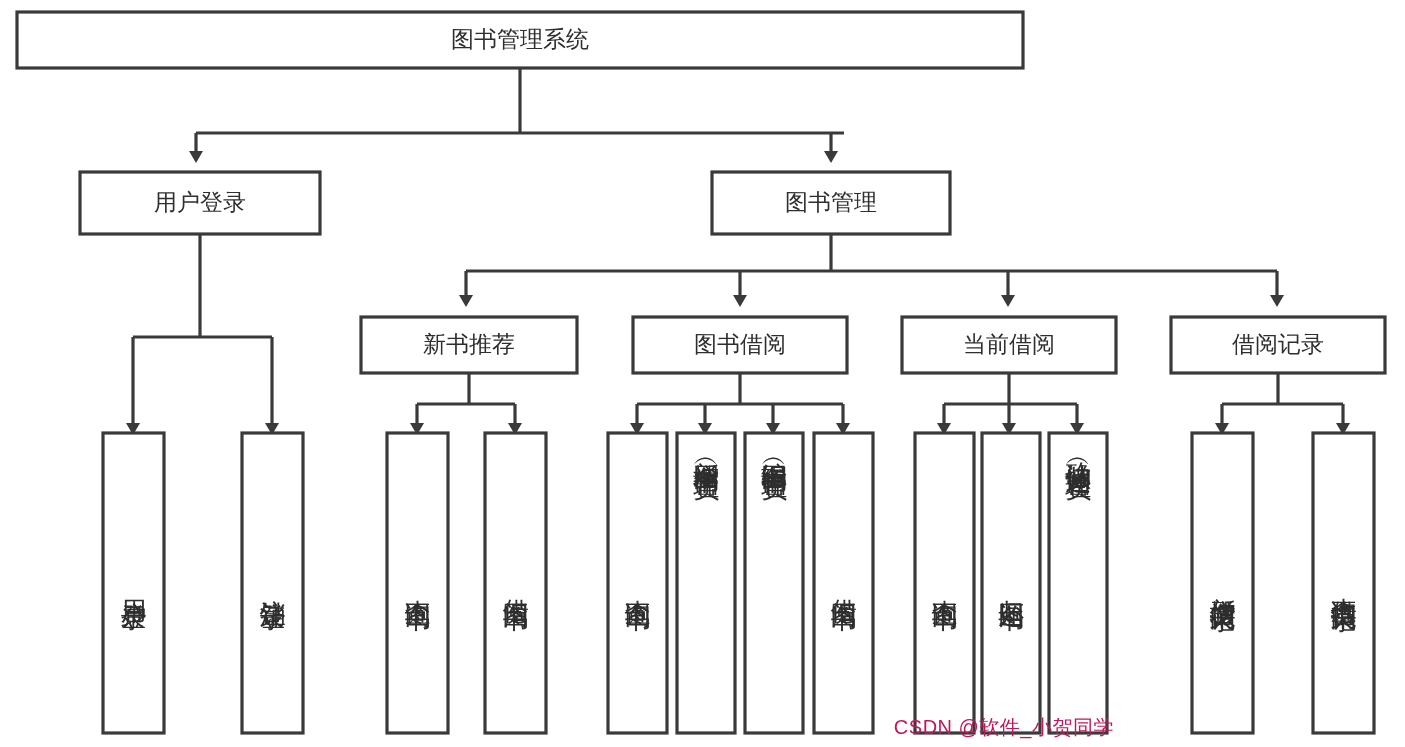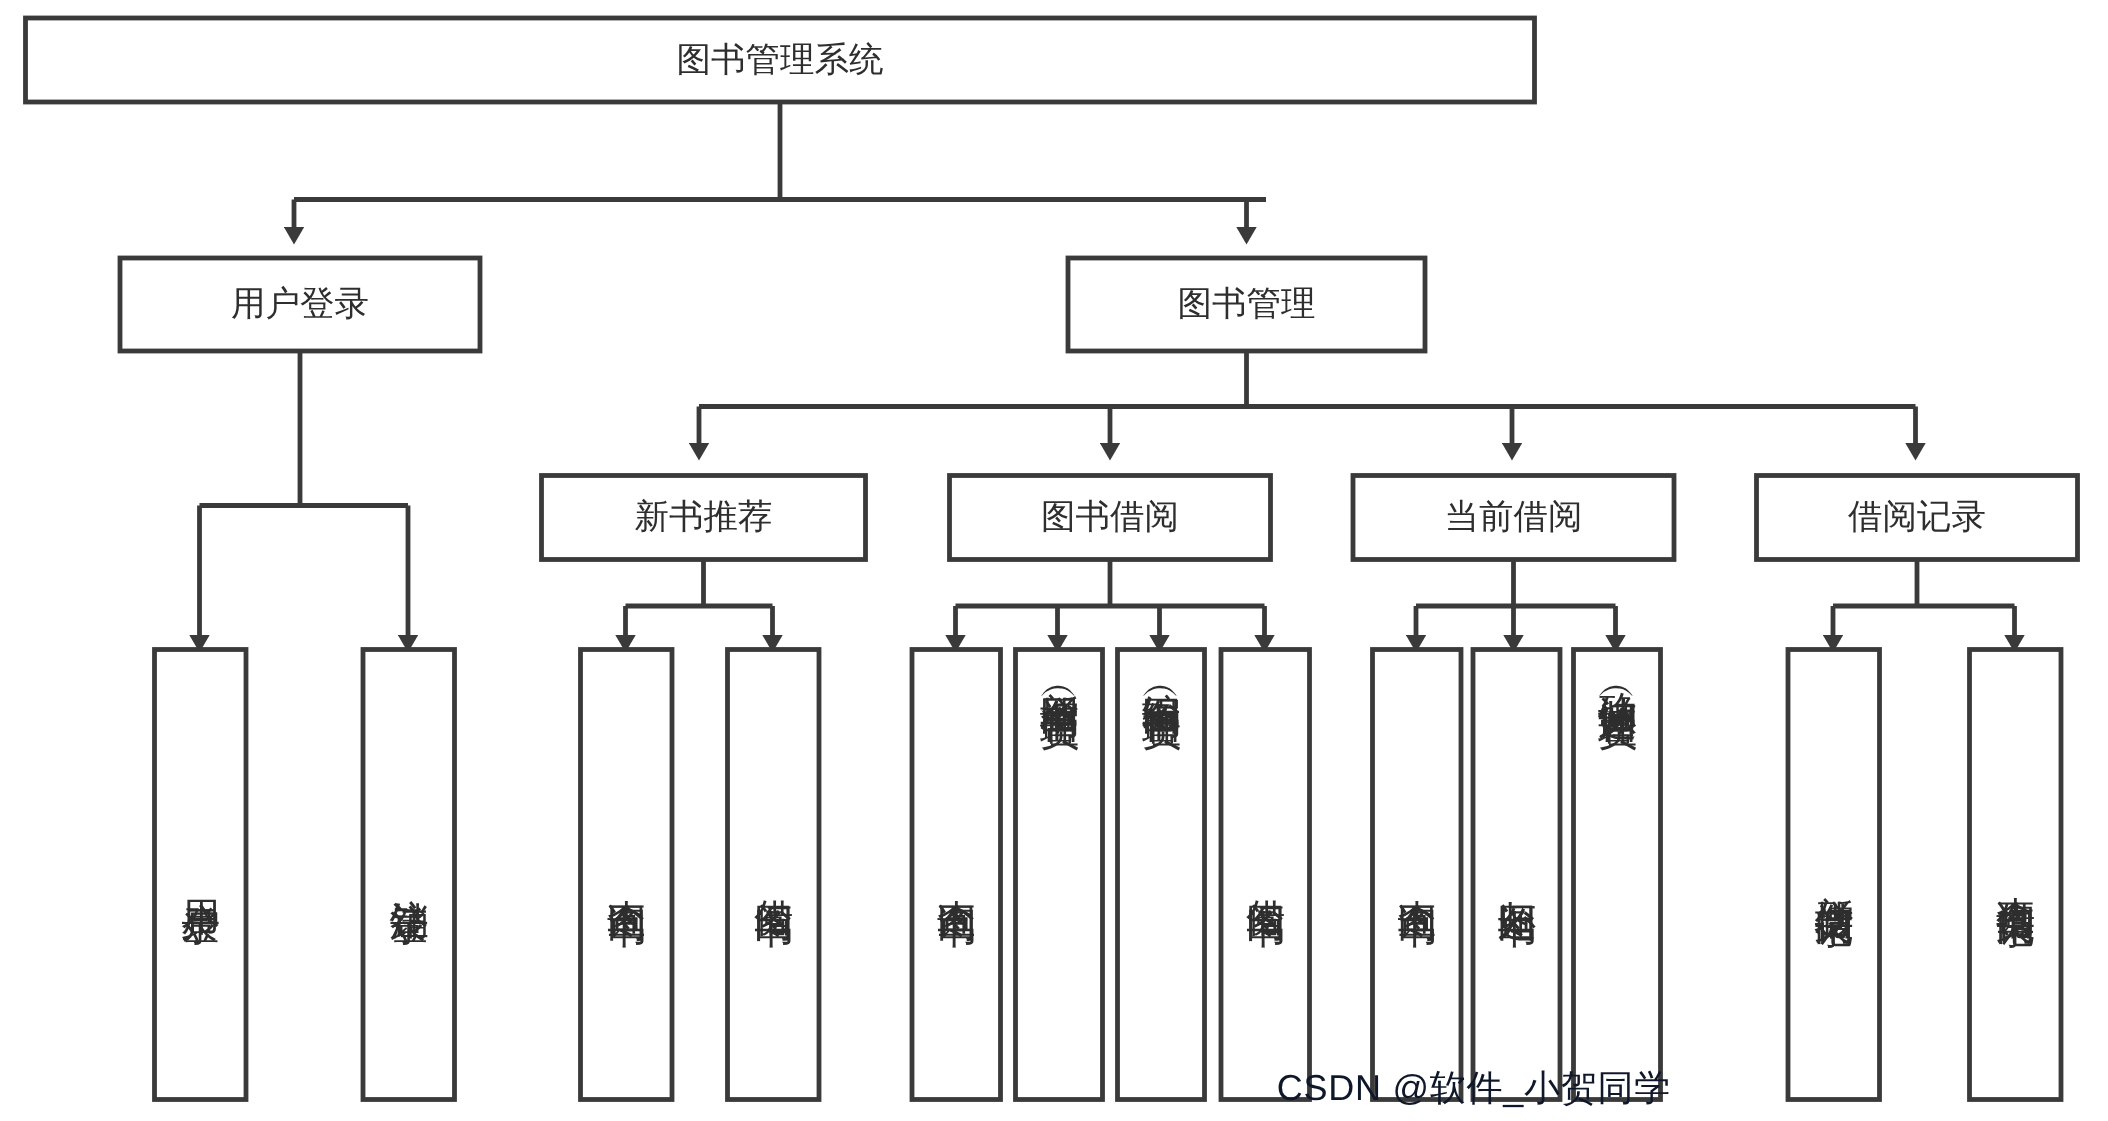--- a/index.html
+++ b/index.html
@@ -68,22 +68,22 @@
     color: #2e2e2e;
     letter-spacing: 2px;
     white-space: nowrap;
     text-align: center;
   }
   .watermark {
     position: absolute;
     right: 10px;
     bottom: 6px;
     font-family: "Liberation Sans", "DejaVu Sans", sans-serif;
-    font-size: 24px;
-    color: #0f172a;
+    font-size: 20px;
+    color: #be185d;
     letter-spacing: 0.5px;
     white-space: nowrap;
   }
 </style>
 </head>
 <body>
 
 <div id="diagram-root">
 
   <svg class="flow" viewBox="0 0 1405 747" xmlns="http://www.w3.org/2000/svg">

